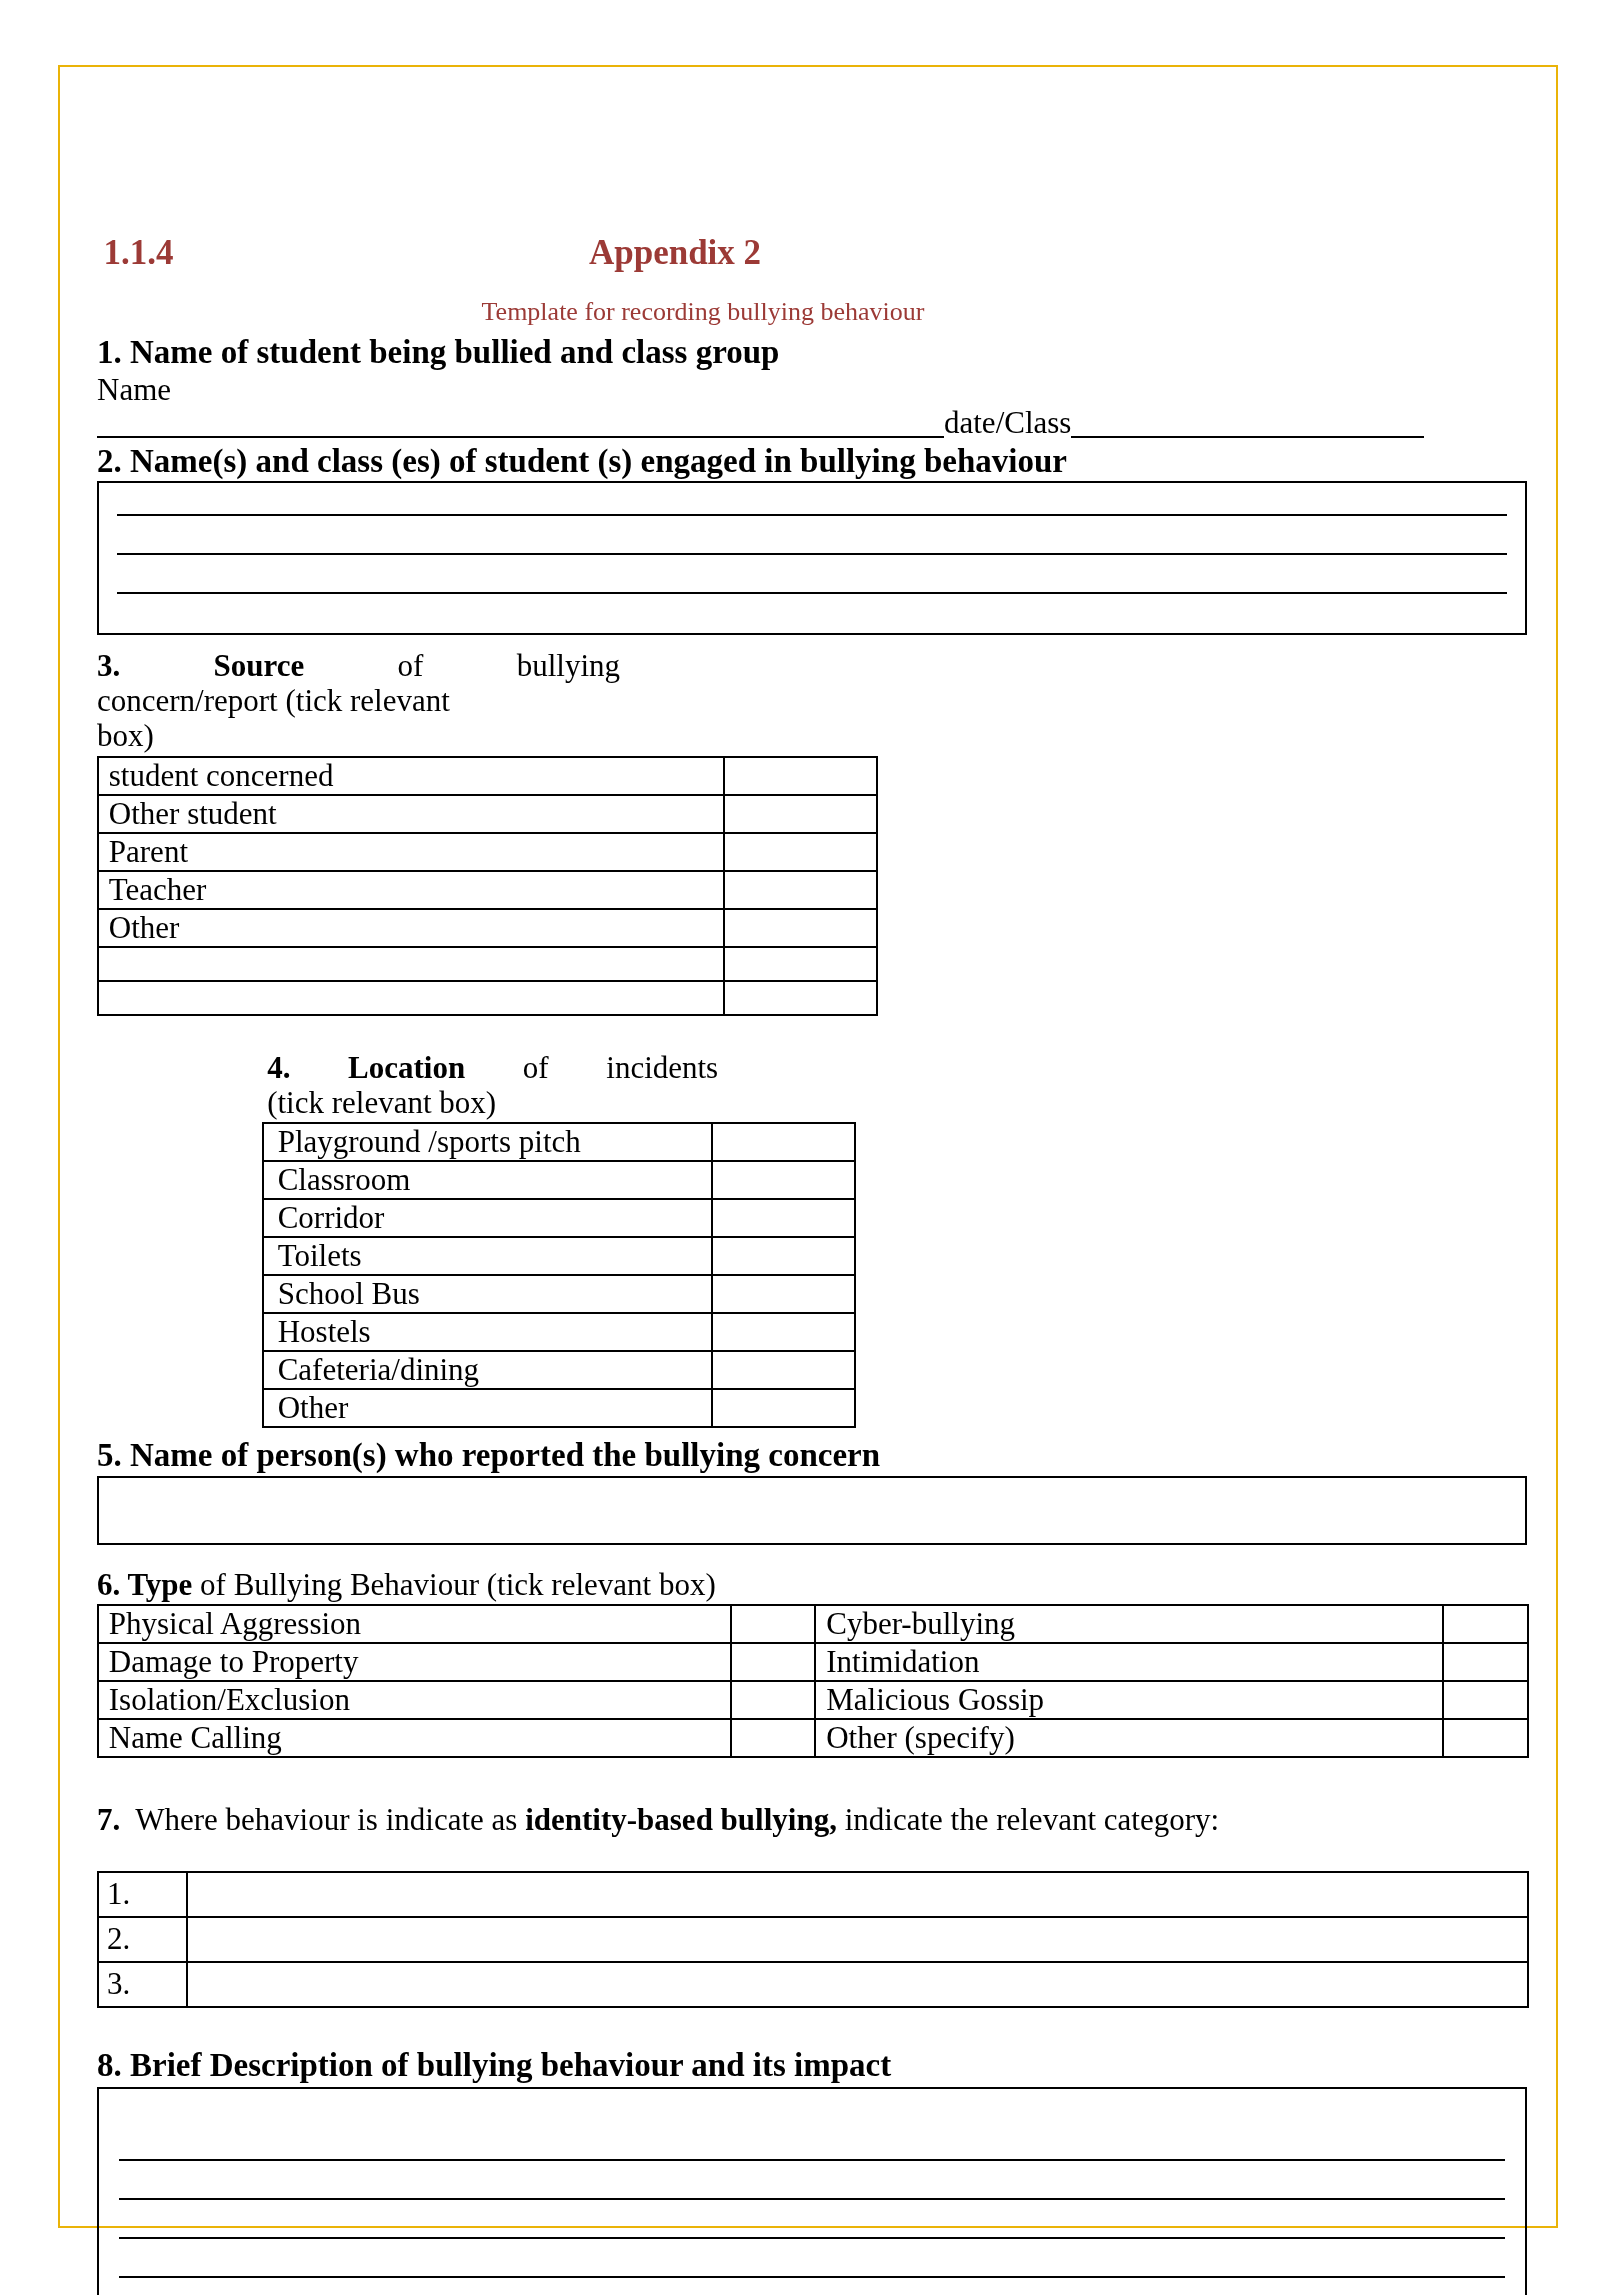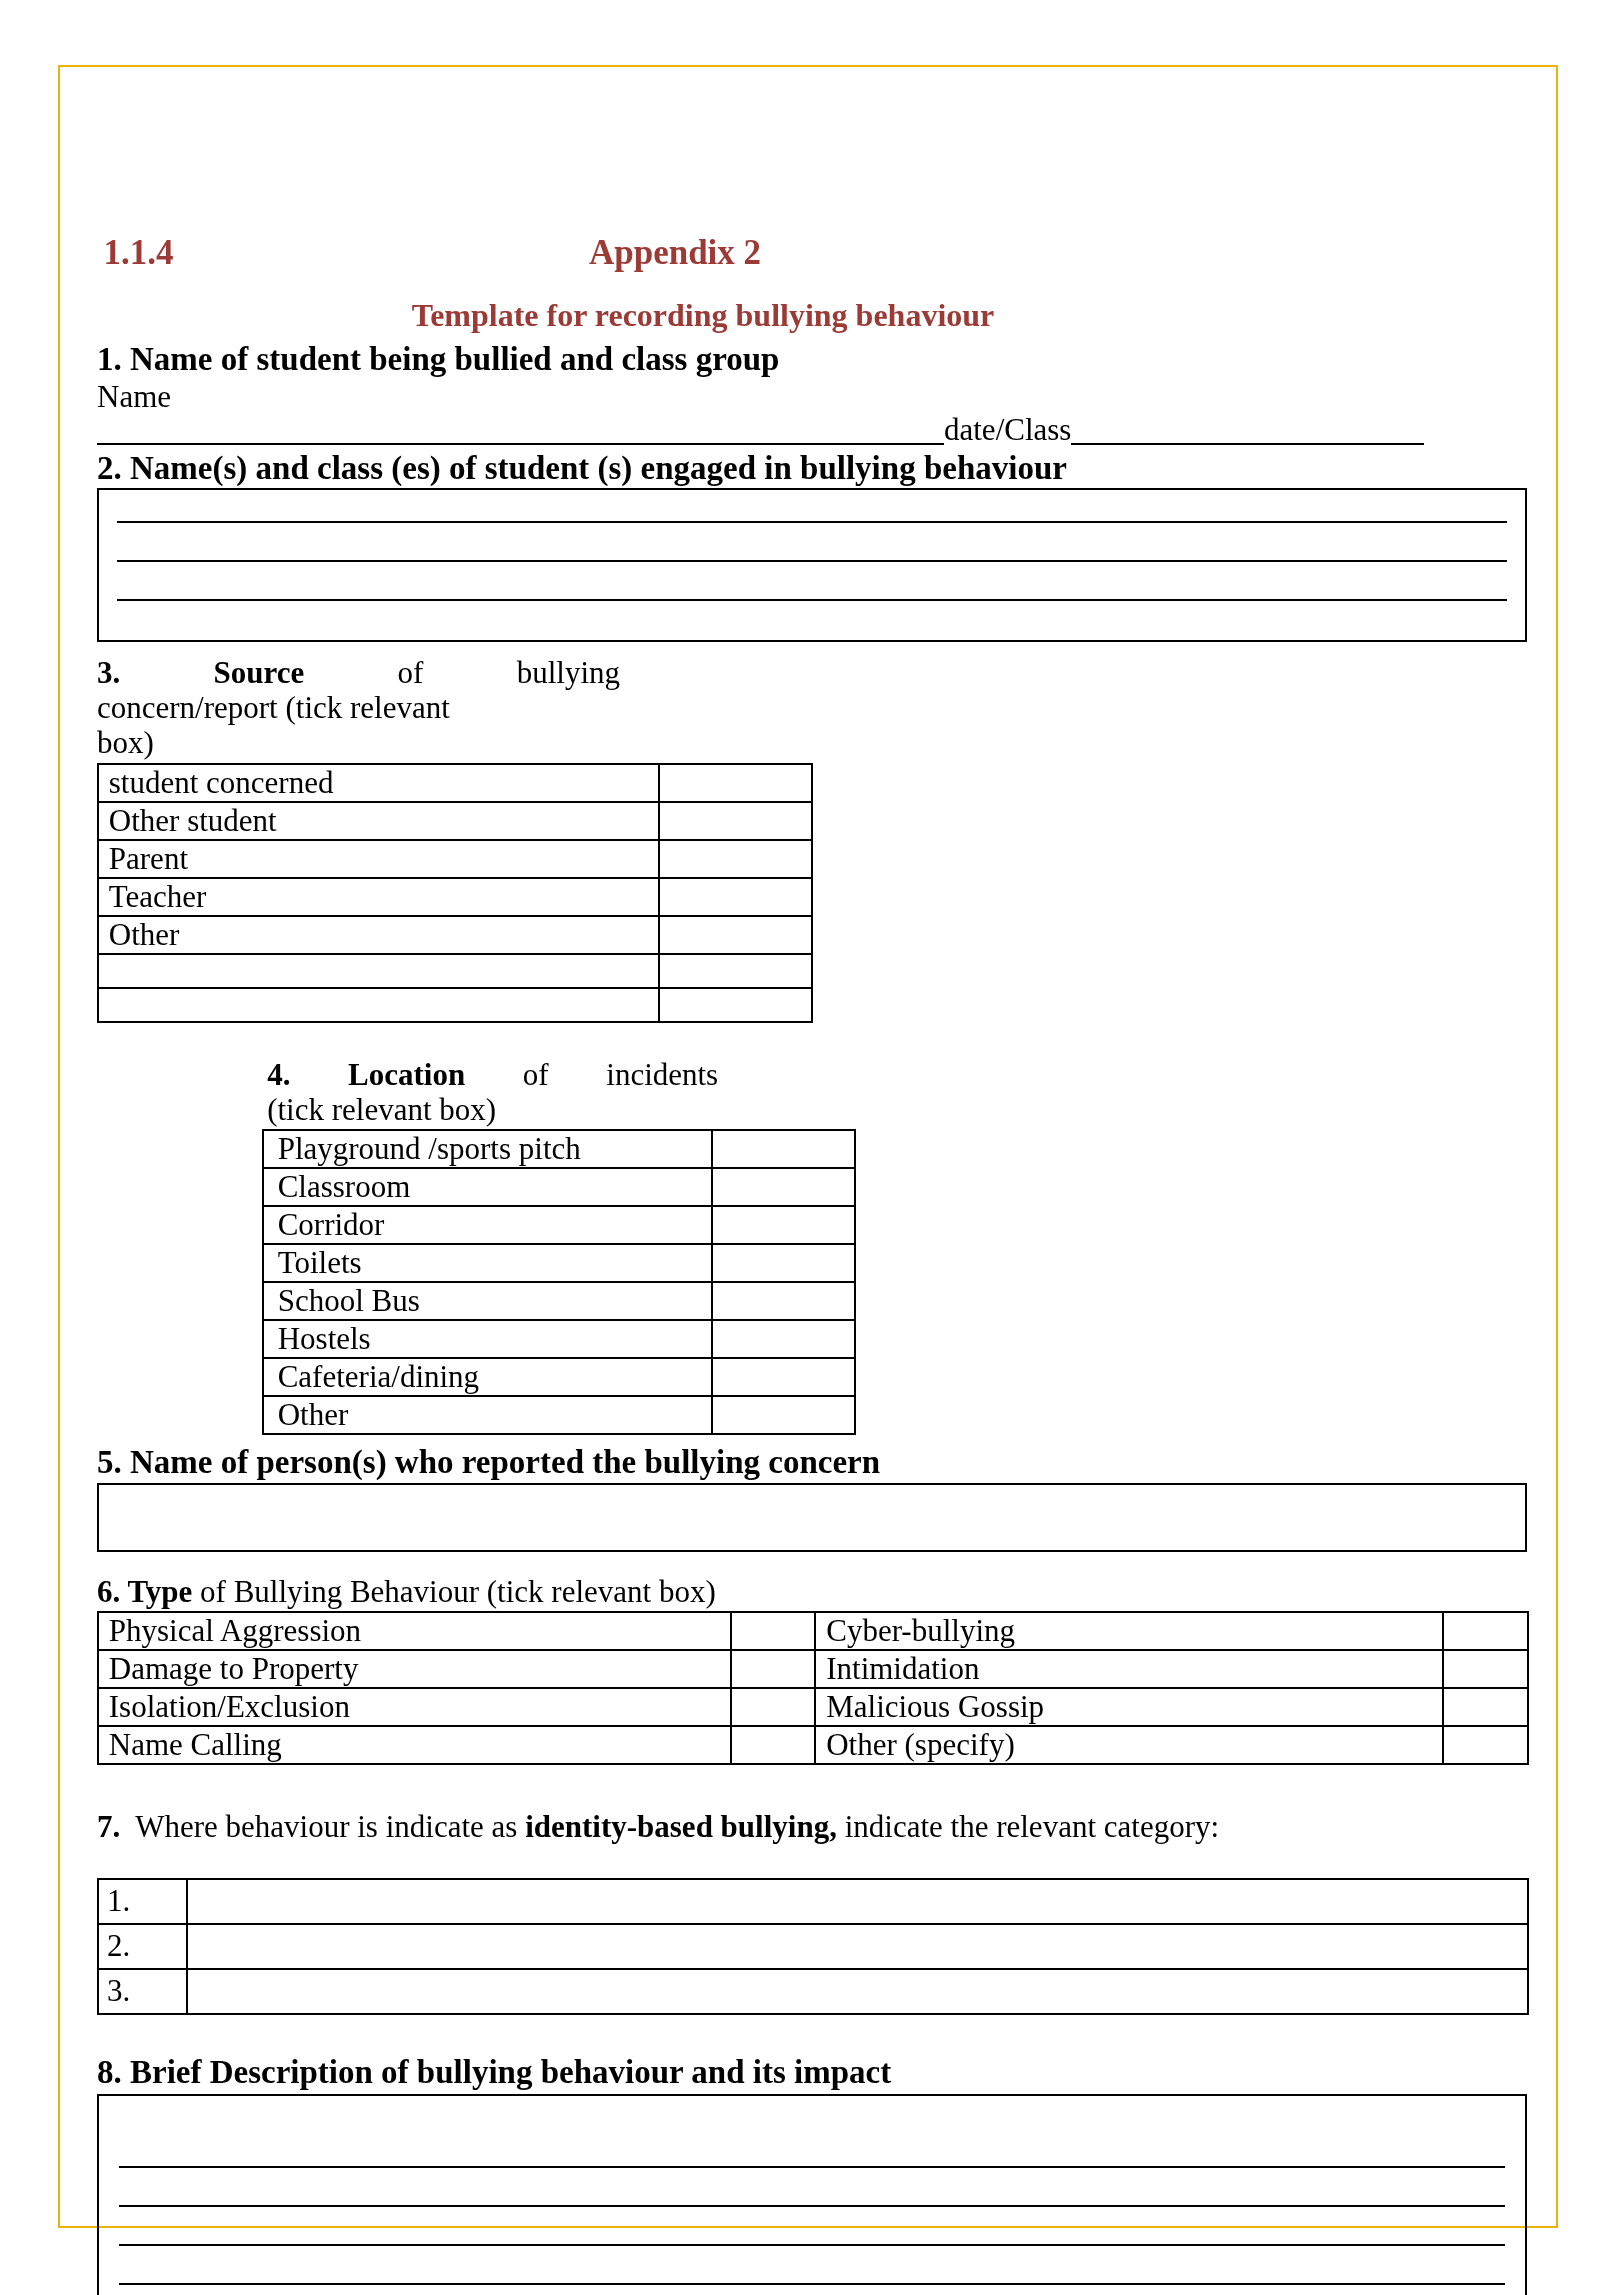--- a/index.html
+++ b/index.html
@@ -14,21 +14,21 @@
   }
   .content { position:relative; padding:166px 29px 0 37px; }
 
   .red { color:var(--accent,#9C3A36); }
   .b { font-weight:bold; }
 
   .appendix-row { position:relative; height:38px; }
   .sec-num { position:absolute; left:6.5px; top:0; font-weight:bold; font-size:35px; }
   .appendix { position:absolute; left:578px; top:0; transform:translateX(-50%); font-weight:bold; font-size:35px; white-space:nowrap; }
   .doc-title { position:relative; margin-top:26px; left:606px; transform:translateX(-50%);
-               width:fit-content; font-weight:bold; font-size:32px; white-space:nowrap; }
+               width:fit-content; font-weight:normal; font-size:26px; white-space:nowrap; }
 
   .h-bold { font-weight:bold; font-size:33px; line-height:37px; }
   .plain  { font-size:31px; line-height:37px; }
 
   .q1-heading { margin-top:6.5px; }
   .dateclass-row { display:flex; align-items:flex-end; height:30px; }
   .uline { border-bottom:2.6px solid #000; height:26px; display:inline-block; }
   .uline1 { width:847px; }
   .uline2 { width:353px; }
   .dateclass-row .plain { line-height:30px; white-space:nowrap; }
@@ -49,21 +49,21 @@
   .jline { text-align:justify; text-align-last:justify; line-height:35px; font-size:31px; }
   .h3block .jline { width:523px; }
   .h3block div { line-height:35px; }
   .h4block { margin-top:34px; margin-left:5.2px; }
   .h4block .jline { width:451px; }
   .h4block div { line-height:35px; }
 
   table { border-collapse:collapse; table-layout:fixed; }
   td { border:2px solid #000; font-size:31px; padding:0 0 0 9.8px; overflow:hidden; white-space:nowrap; }
 
-  .t-src { margin-top:2.6px; width:716px; }
+  .t-src { margin-top:2.6px; width:781px; }
   .t-src td { height:32px; }
   .t-src .tick { width:141px; }
 
   .t-loc { margin-top:2.6px; width:594px; }
   .t-loc td { height:35px; padding-left:13.7px;margin-top:28px; }
   .t-loc .tick { width:141px; padding-left:0; }
 
   .q5-heading { margin-top:9.2px; }
   .box5 { margin-top:1.3px; border:2px solid #000; height:65px; }
 

